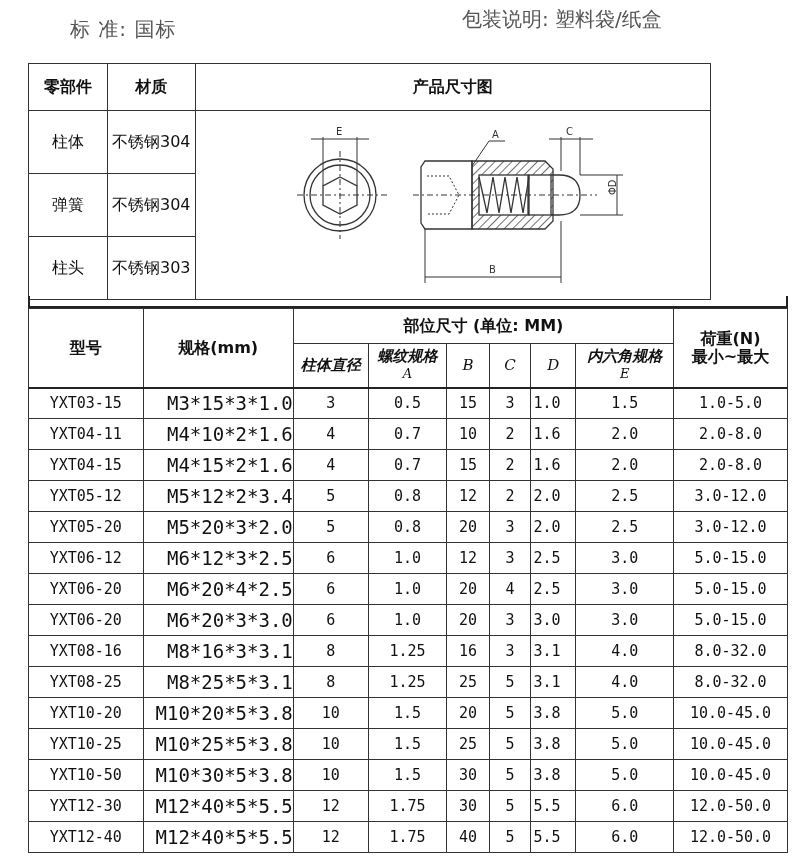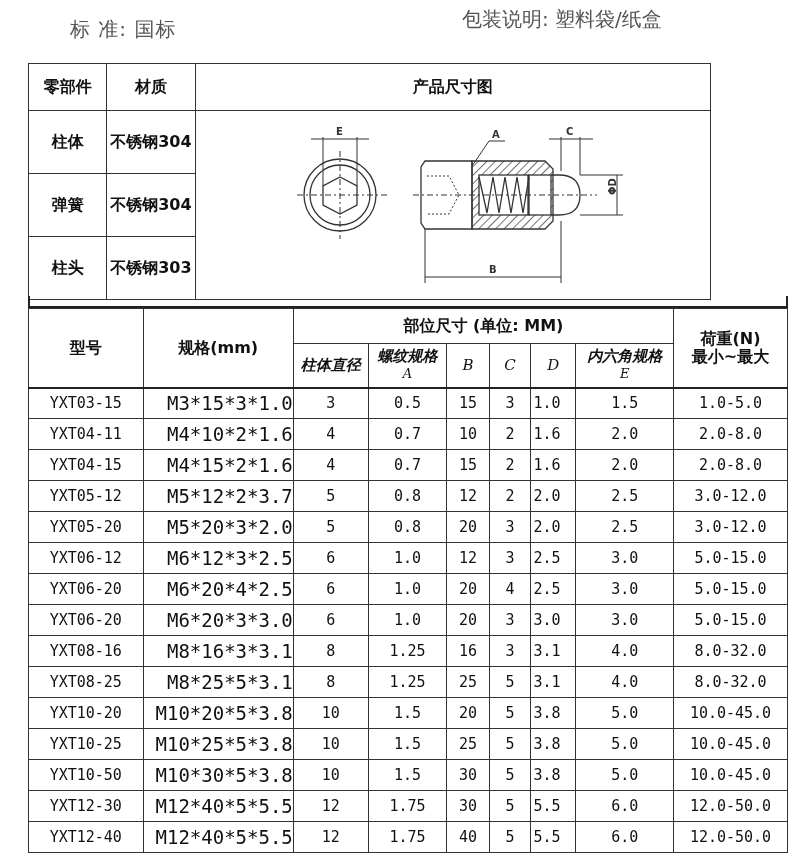--- a/index.html
+++ b/index.html
@@ -5,21 +5,21 @@
   html, body { margin:0; padding:0; background:#ffffff; }
   body { width:807px; height:867px; position:relative; overflow:hidden;
          font-family: "DejaVu Serif", "Liberation Serif", serif; color:#111; }
   .top-note { position:absolute; font-family:"DejaVu Sans", sans-serif; font-size:20px; color:#555;text-align:right; }
   #std { left:70px; top:16px; letter-spacing:1px; }
   #pack { left:462px; top:6px; }
   table { border-collapse:collapse; position:absolute; }
   td, th { border:1.5px solid #333; text-align:center; padding:0; box-sizing:border-box; }
   #parts { left:28px; top:63px; width:683px; }
   #parts th { height:47px; font-family:"DejaVu Sans", sans-serif; font-size:16px; font-weight:bold; }
-  #parts td { height:62px; font-family:"DejaVu Sans", sans-serif; font-size:16px; font-weight:bold; }
+  #parts td { height:62px; font-family:"DejaVu Sans", sans-serif; font-size:16px; font-weight:normal; }
   #parts td.drawing { padding:0; }
   .gap { position:absolute; left:28px; top:296px; width:760px; height:12px;
          border-left:2px solid #222; border-right:2px solid #222; border-bottom:2px solid #222; box-sizing:border-box; }
   #spec { left:28px; top:308px; width:760px; }
   #spec th { font-family:"DejaVu Sans", sans-serif; font-weight:bold; font-size:16px; line-height:18px; }
   #spec .sub th { font-size:15px; height:44px; }
   #spec .grp th { height:35px; }
   #spec td { height:31px; font-family:"DejaVu Sans Mono", "Liberation Mono", monospace; font-size:15px; }
   #spec td.spec-cell { text-align:right; padding-left:12px; font-size:19px; }
   #spec td.d-cell { text-align:left; padding-left:2px; }
@@ -178,21 +178,21 @@
     <td>0.7</td>
     <td>15</td>
     <td>2</td>
     <td class="d-cell">1.6</td>
     <td>2.0</td>
     <td>2.0-8.0</td>
   </tr>
 
   <tr>
     <td>YXT05-12</td>
-    <td class="spec-cell">M5*12*2*3.7</td>
+    <td class="spec-cell">M5*12*2*3.4</td>
     <td>5</td>
     <td>0.8</td>
     <td>12</td>
     <td>2</td>
     <td class="d-cell">2.0</td>
     <td>2.5</td>
     <td>3.0-12.0</td>
   </tr>
 
   <tr>

